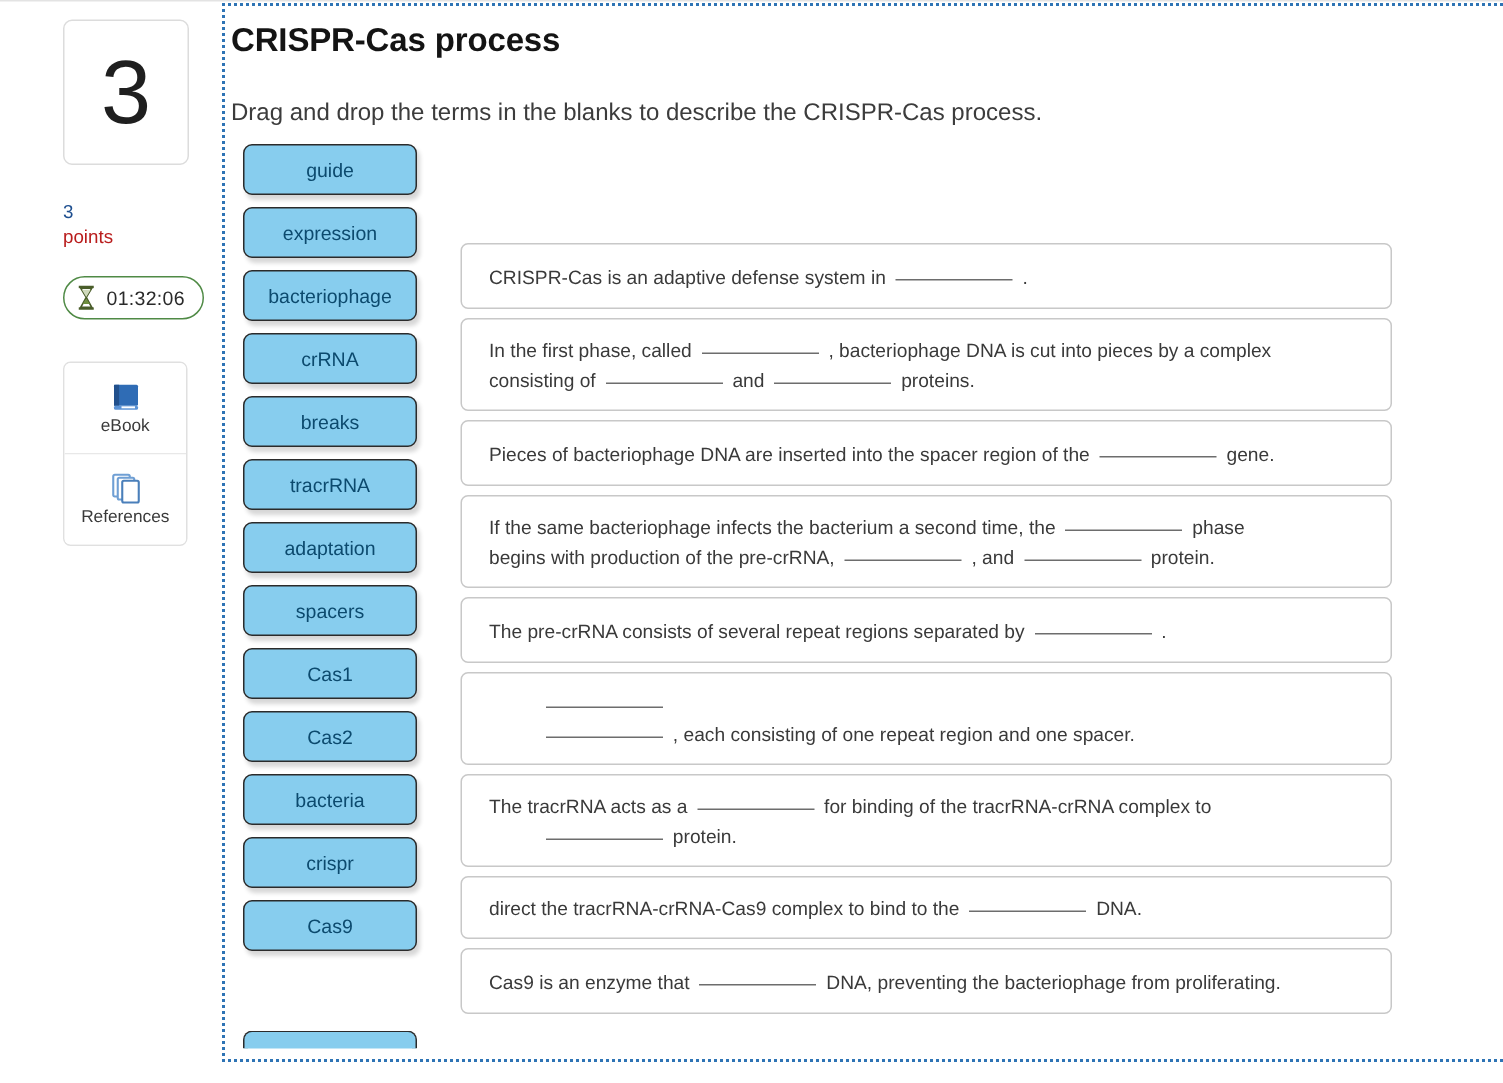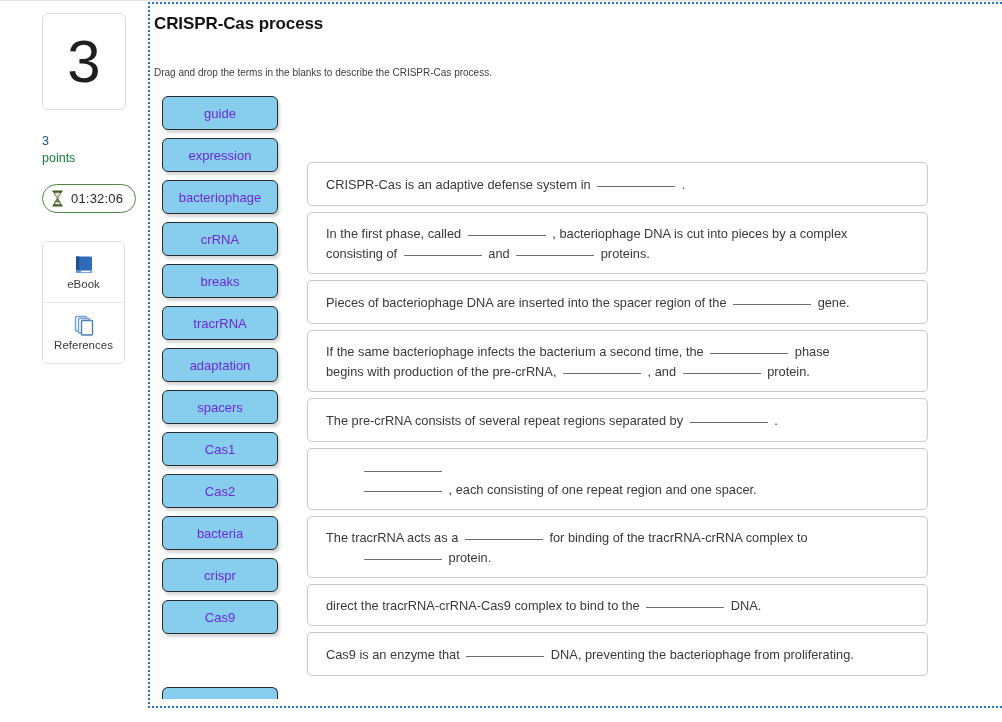--- a/index.html
+++ b/index.html
@@ -57,21 +57,21 @@
     left: 42px;
     top: 133px;
     font-size: 12.5px;
     color: #1d4e8f;
   }
   .points-lbl {
     position: absolute;
     left: 42px;
     top: 150px;
     font-size: 12.5px;
-    color: #15803d;
+    color: #b91c1c;
   }
   .timer-pill {
     position: absolute;
     left: 42px;
     top: 183px;
     height: 29px;
     padding: 0 12px 0 8px;
     border: 1px solid #4f8a45;
     border-radius: 15px;
     background: #fff;
@@ -126,30 +126,30 @@
     border-top: 2px dotted #2e74b5;
     border-left: 2px dotted #2e74b5;
     border-bottom: 2px dotted #2e74b5;
     border-right: none;
     background: #fff;
   }
   .panel-title {
     position: absolute;
     left: 4px;
     top: 10px;
-    font-size: 17px;
+    font-size: 22px;
     font-weight: bold;
     color: #141414;
     letter-spacing: -0.1px;
   }
   .panel-instruction {
     position: absolute;
     left: 4px;
     top: 63px;
-    font-size: 10px;
+    font-size: 16px;
     color: #3c3c3c;
   }
 
   
   #term-list {
     position: absolute;
     left: 12px;
     top: 92px;
     width: 116px;
   }
@@ -162,21 +162,21 @@
     border-radius: 6px;
     box-sizing: border-box;
     display: flex;
     align-items: center;
     justify-content: center;
     box-shadow: 2px 3px 3px rgba(0,0,0,0.16);
     cursor: move;
   }
   .term-label {
     font-size: 13px;
-    color: #6d28d9;
+    color: #0c4a6e;
   }
   .term-partial {
     position: absolute;
     left: 12px;
     top: 683px;
     width: 116px;
     height: 12px;
     background: #87cdee;
     border: 1px solid #2b2b2b;
     border-bottom: none;

